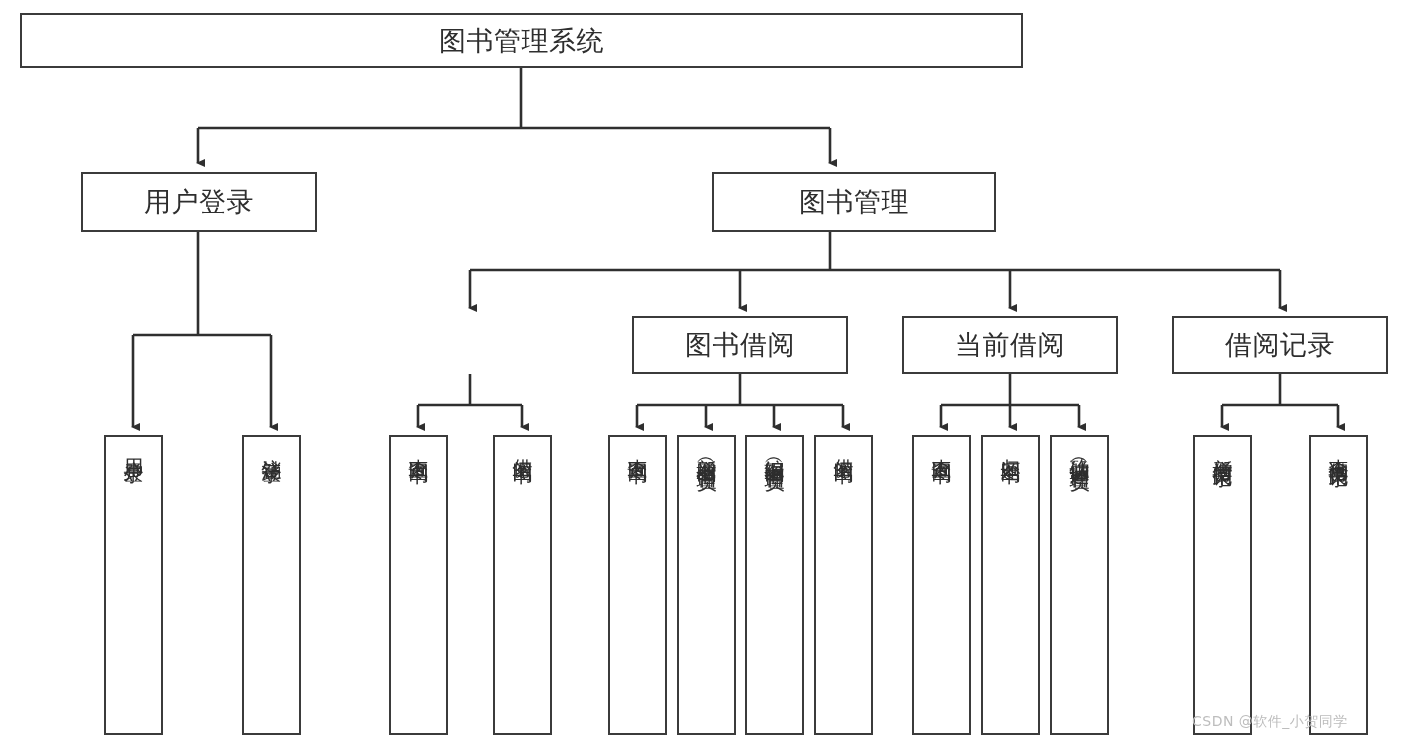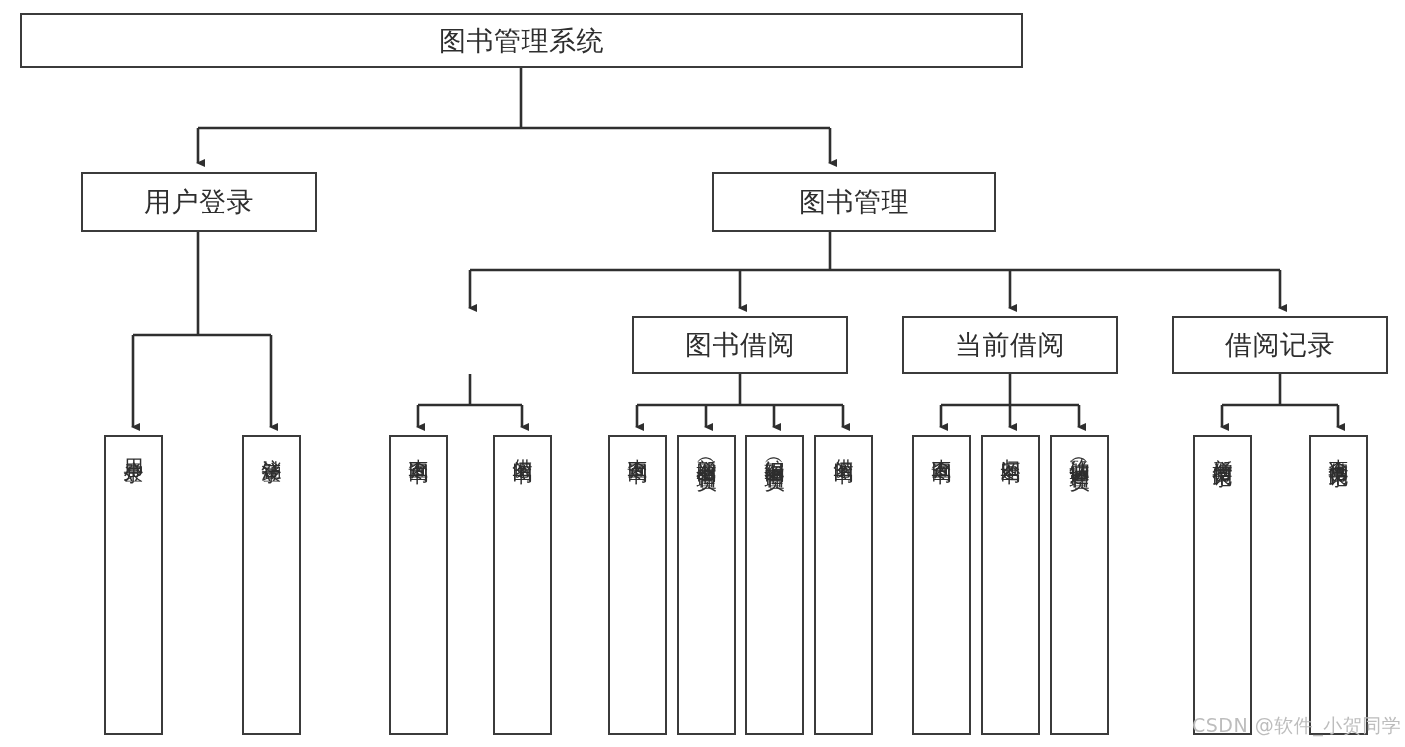--- a/index.html
+++ b/index.html
@@ -57,21 +57,21 @@
     writing-mode: vertical-rl;
     text-orientation: upright;
     font-size: 20px;
     line-height: 1.35;
     letter-spacing: 2px;
     white-space: nowrap;
     height: auto;
   }
   .watermark {
     position: absolute;
-    font-size: 19px;
+    font-size: 14px;
     color: #bdbdbd;
     white-space: nowrap;
     letter-spacing: 0.5px;
   }
 </style>
 </head>
 <body>
 
 <div id="canvas">
 

